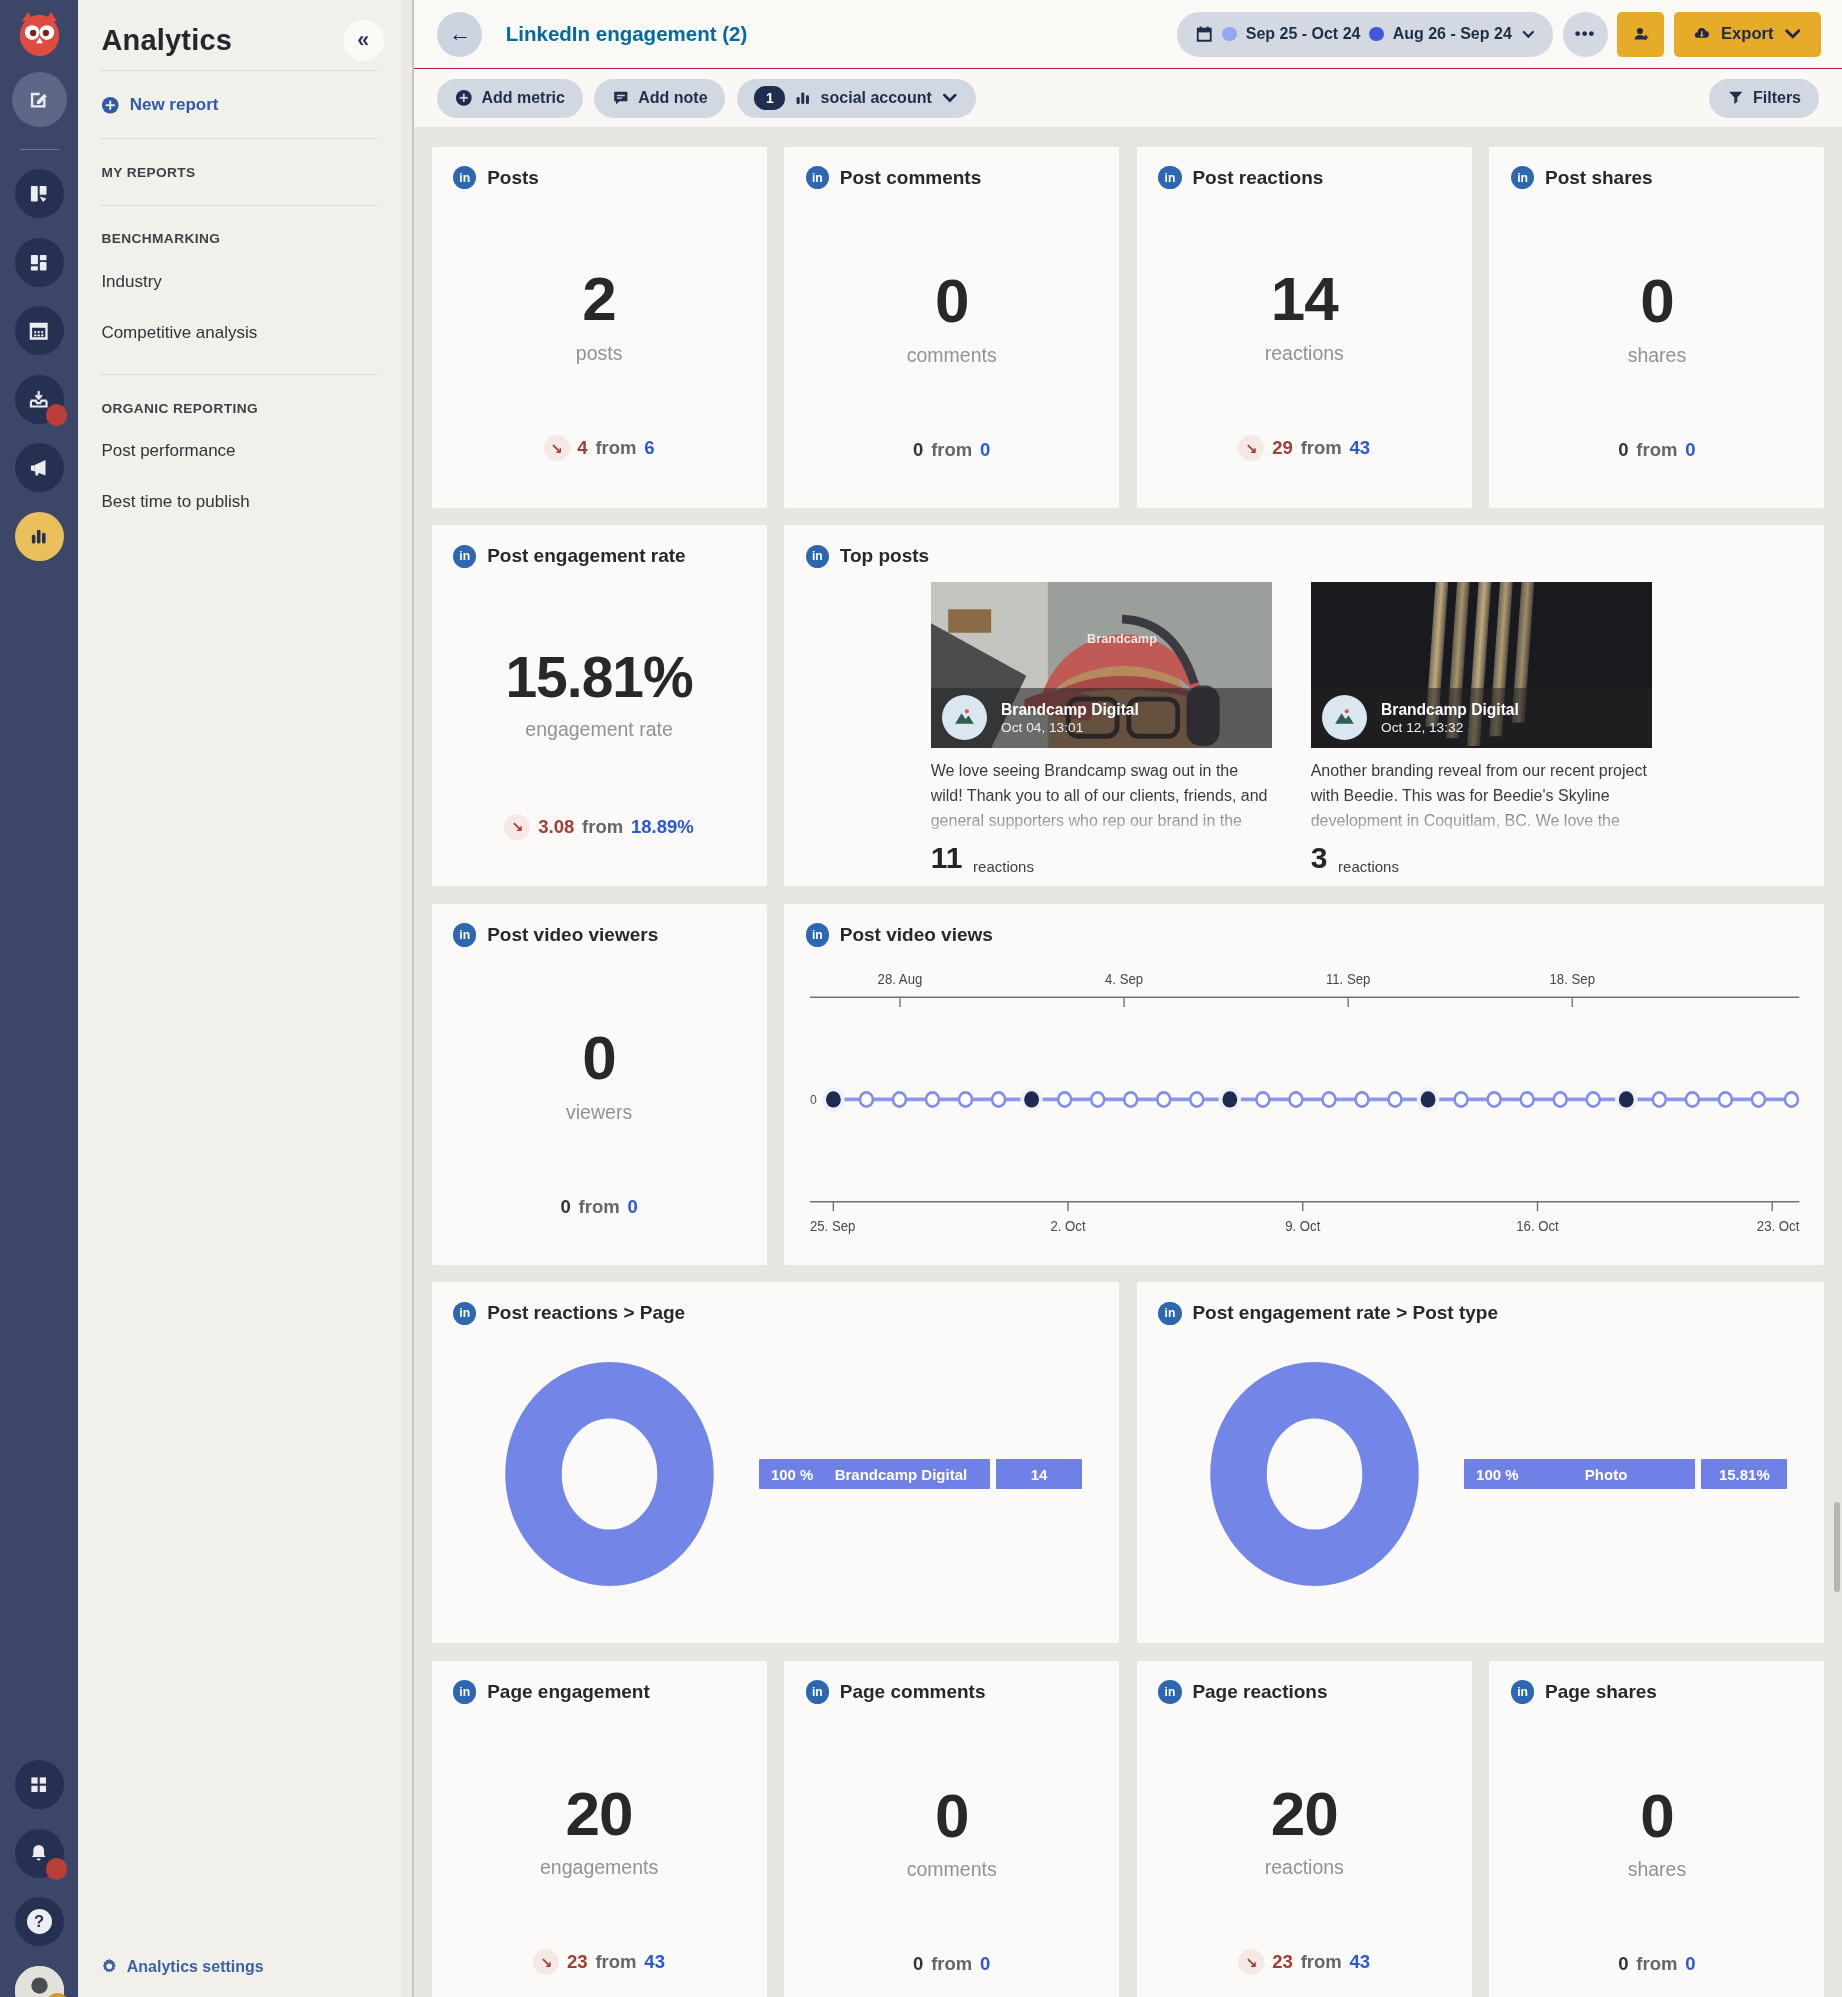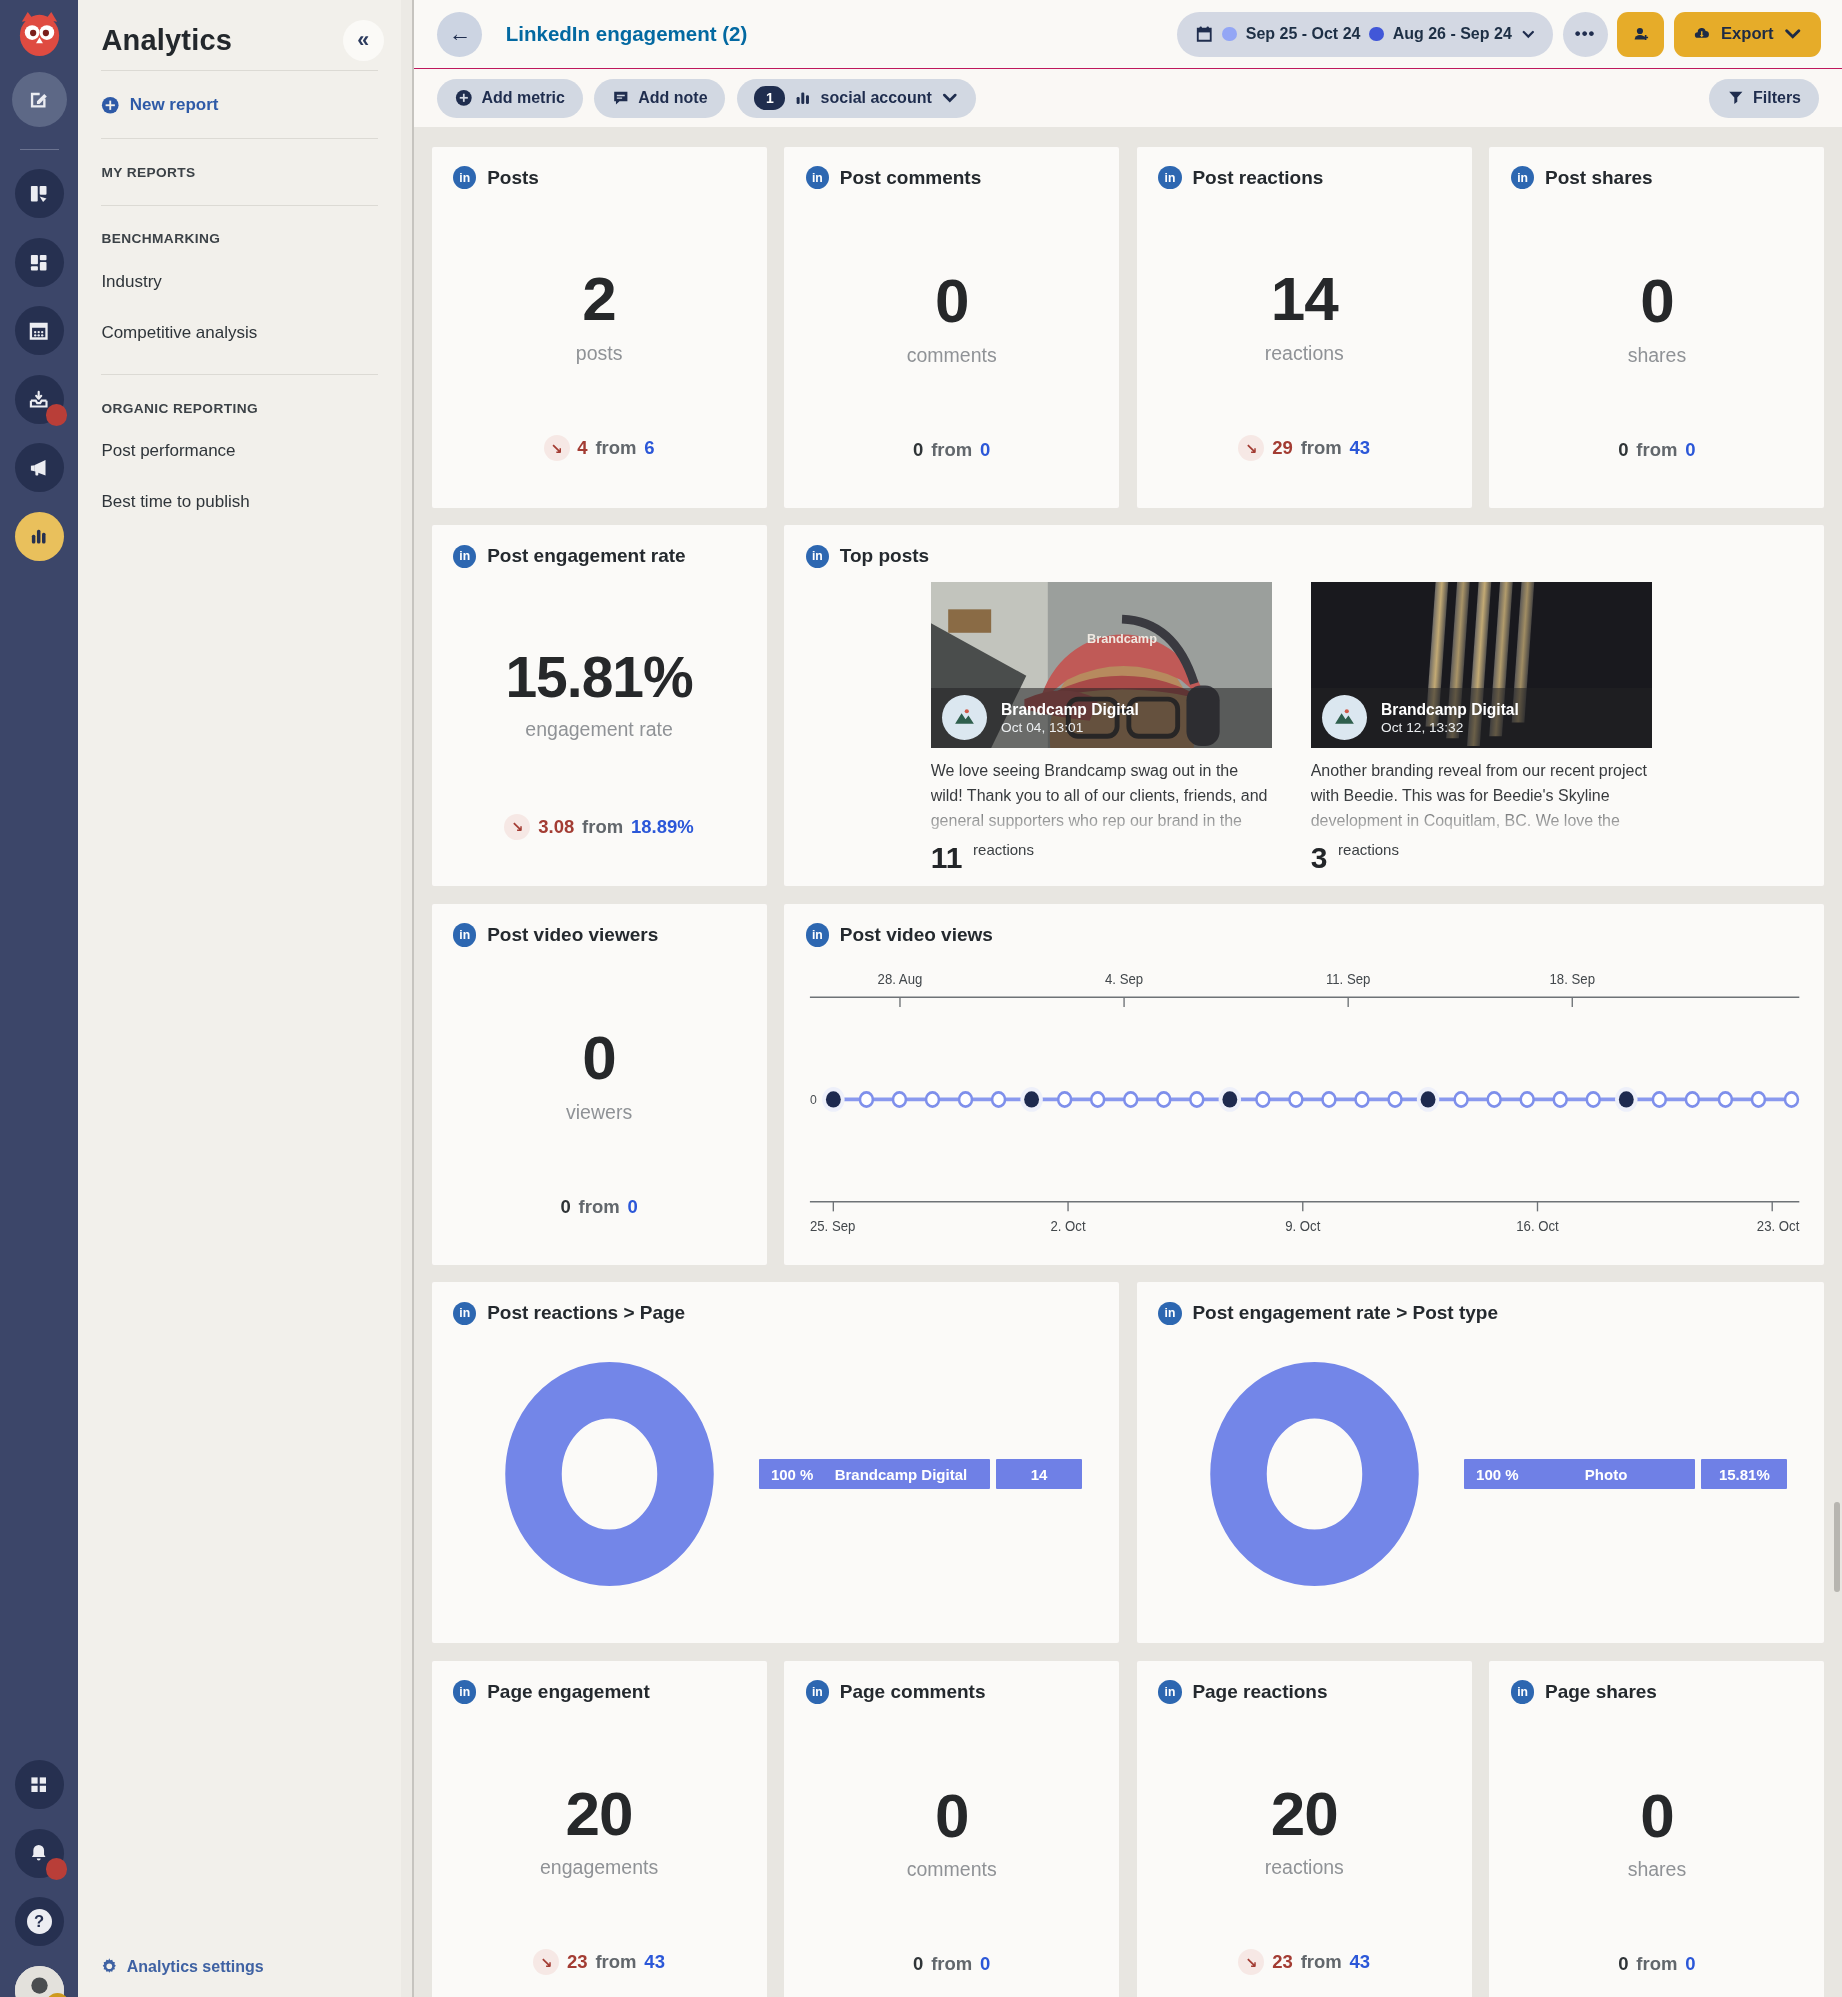--- a/index.html
+++ b/index.html
@@ -44,21 +44,21 @@
   .main-header { height:68px; background:#faf9f6; display:flex; align-items:center; padding:0 21.5px 0 23.4px; flex:0 0 68px; }
   .back-btn { width:45px; height:45px; border-radius:50%; background:#ccd4e2; color:#1f2d4e; font-size:22.4px; font-weight:700; display:flex; align-items:center; justify-content:center; cursor:pointer; }
   .page-title { font-size:20.5px; font-weight:800; color:#0369a1; margin-left:23.4px; }
   .head-right { margin-left:auto; display:flex; align-items:center; gap:9.8px; }
   .date-pill { height:45px; border-radius:22.4px; background:#d3d8e3; display:flex; align-items:center; gap:8.8px; padding:0 17.6px; font-size:16px; font-weight:800; color:#1d2f45; cursor:pointer; }
   .dot { width:14.6px; height:14.6px; border-radius:50%; }
   .dot.light { background:#93a6f5; }
   .dot.dark { background:#4157d8; }
   .icon-navy { color:#1f2d4e; }
   .more-btn { width:45px; height:45px; border-radius:50%; background:#d3d8e3; color:#1f2d4e; display:flex; align-items:center; justify-content:center; font-size:16.6px; font-weight:800; letter-spacing:1px; cursor:pointer; }
-  .gold-btn { height:45px; border-radius:11px; background:#e6ac29; color:#1d2b46; display:flex; align-items:center; justify-content:center; gap:9.8px; font-size:16.6px; font-weight:800; cursor:pointer; }
+  .gold-btn { height:45px; border-radius:5px; background:#e6ac29; color:#1d2b46; display:flex; align-items:center; justify-content:center; gap:9.8px; font-size:16.6px; font-weight:800; cursor:pointer; }
   .gold-btn.sq { width:47px; }
   .gold-btn.export { padding:0 17.6px; }
   .gold-btn svg { width:19.5px; height:19.5px; }
 
   .toolbar { height:59px; background:#faf8f5; border-top:1px solid #be185d; display:flex; align-items:center; gap:11.7px; padding:0 23.4px; flex:0 0 59px; }
   .pill { height:39px; border-radius:19.5px; background:#d2d8e2; color:#1f2d4e; font-size:16px; font-weight:800; display:flex; align-items:center; gap:8.8px; padding:0 17.6px; cursor:pointer; }
   .pill svg { width:17.6px; height:17.6px; }
   .count-badge { min-width:31px; height:23.4px; border-radius:11.7px; background:#1f2d4e; color:#fff; font-size:14px; font-weight:800; display:flex; align-items:center; justify-content:center; padding:0 7.8px; }
   .toolbar .spacer { flex:1; }
 
@@ -87,21 +87,21 @@
   .tp { width:341px; display:flex; flex-direction:column; }
   .tp-img { position:relative; height:166px; overflow:hidden; cursor:pointer; background:#222; }
   .tp-img > svg.art { position:absolute; inset:0; width:100%; height:100%; }
   .tp-overlay { position:absolute; left:0; right:0; bottom:0; height:60px; background:rgba(34,34,37,.55); display:flex; align-items:center; gap:13.7px; padding-left:11.7px; }
   .tp-avatar { width:45px; height:45px; border-radius:50%; background:#dbe7f0; display:flex; align-items:center; justify-content:center; flex:0 0 45px; }
   .tp-avatar svg { width:25px; height:25px; }
   .tp-name { color:#fff; font-weight:800; font-size:15.6px; line-height:1.3; }
   .tp-date { color:#eceff1; font-size:13.7px; }
   .tp-text { font-size:16px; line-height:1.55; color:#373a3d; margin-top:11.7px; height:78px; overflow:hidden;
     -webkit-mask-image:linear-gradient(#000 50%, rgba(0,0,0,.22) 96%); mask-image:linear-gradient(#000 50%, rgba(0,0,0,.22) 96%); }
-  .tp-rx { display:flex; align-items:flex-start; gap:10.7px; margin-top:3.9px; }
+  .tp-rx { display:flex; align-items:flex-end; gap:10.7px; margin-top:3.9px; }
   .tp-rx-num { font-size:30px; font-weight:800; color:#232629; }
   .tp-rx-label { font-size:15px; color:#3c4044; }
 
   
   .vv-wrap { flex:1; margin-top:5.9px; }
   .vv-wrap svg { width:100%; height:100%; display:block; }
 
   
   .donut-body { flex:1; position:relative; }
   .donut-svg { position:absolute; left:51px; top:50%; transform:translateY(-50%); }

